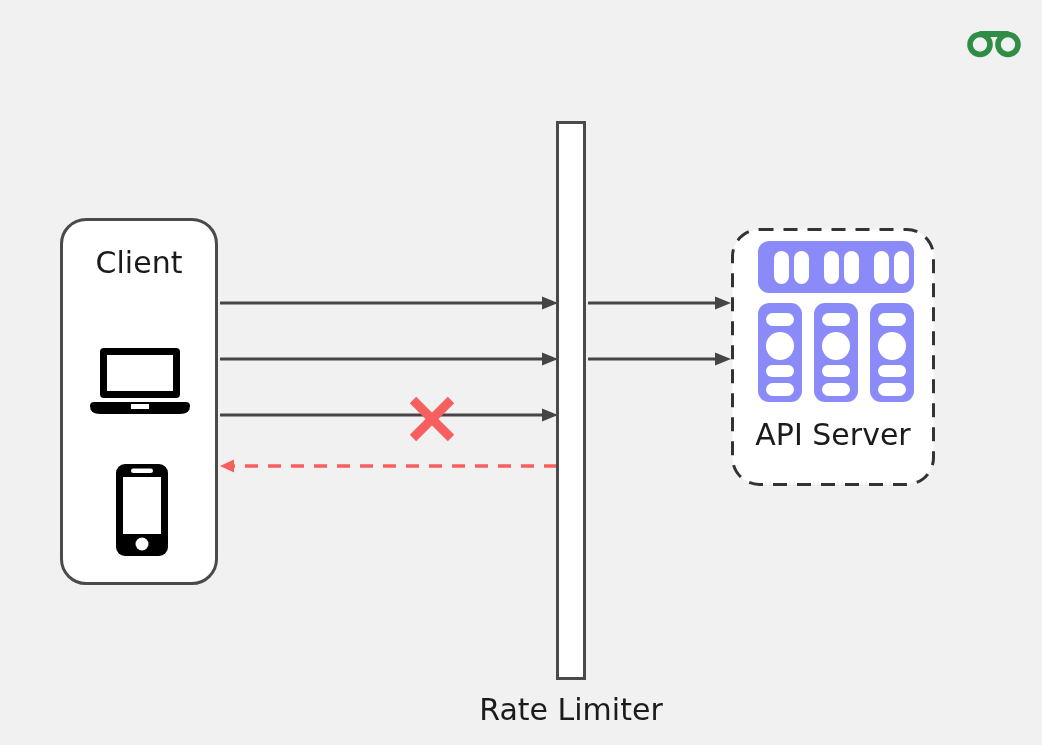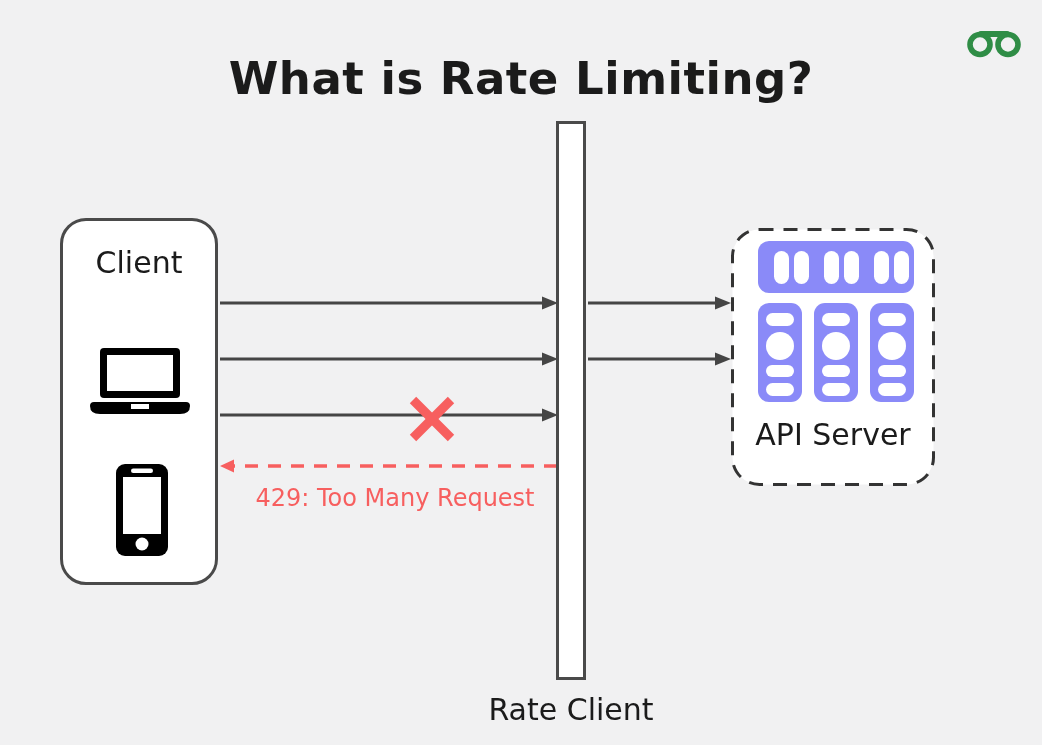--- a/index.html
+++ b/index.html
@@ -32,21 +32,20 @@
   .reject-label{
     left:250px;top:484px;width:290px;text-align:center;
     font-size:24px;font-weight:500;color:#F75F5F;
   }
 </style>
 </head>
 <body>
 
 <div id="canvas">
 
-  <h1 class="abs page-title">What is Rate Limiting?</h1>
 
   <svg class="abs logo" viewBox="0 0 56 32">
     <g fill="none" stroke="#2F8D46" stroke-width="5.6">
       <circle cx="14" cy="18.5" r="10"></circle>
       <circle cx="42" cy="18.5" r="10"></circle>
     </g>
     <rect x="12" y="5.1" width="32" height="5.8" rx="2.9" fill="#2F8D46"></rect>
   </svg>
 
   <div class="abs client-box"></div>
@@ -90,24 +89,23 @@
   </svg>
   <svg class="abs" style="left:588px;top:351px" width="143" height="16">
     <line x1="0" y1="8" x2="127" y2="8" stroke="#454545" stroke-width="3.2"></line>
     <polygon points="127,1.5 143,8 127,14.5" fill="#454545"></polygon>
   </svg>
 
   <svg class="abs" style="left:220px;top:458px" width="337" height="16">
     <line x1="337" y1="8" x2="14" y2="8" stroke="#F75F5F" stroke-width="3.5" stroke-dasharray="13 10"></line>
     <polygon points="14,1.5 0,8 14,14.5" fill="#F75F5F"></polygon>
   </svg>
-  <div class="abs reject-label">429: Too Many Request</div>
 
   <div class="abs rl-bar"></div>
-  <div class="abs rl-label">Rate Client</div>
+  <div class="abs rl-label">Rate Limiter</div>
 
   <div class="abs api-box">
     <svg class="api-border" width="204" height="258">
       <rect x="1.5" y="1.5" width="201" height="255" rx="27" fill="#fff" stroke="#333333" stroke-width="3" stroke-dasharray="14 10"></rect>
     </svg>
   </div>
 
   <svg class="abs server-icon" width="156" height="162" viewBox="0 0 156 162">
     <g fill="#8A8AF8">
       <rect x="0" y="0" width="156" height="52" rx="11"></rect>

